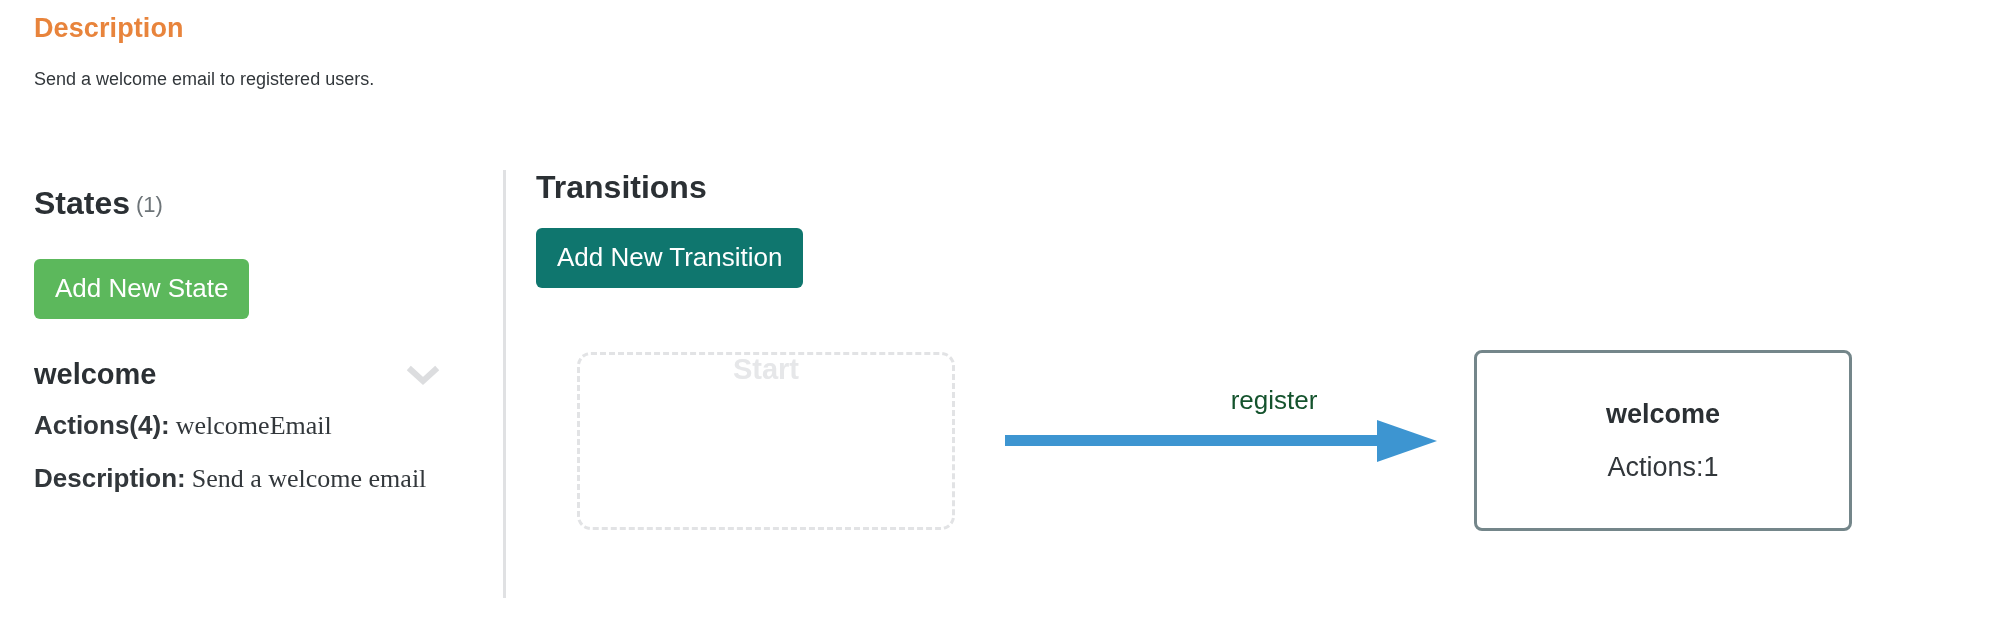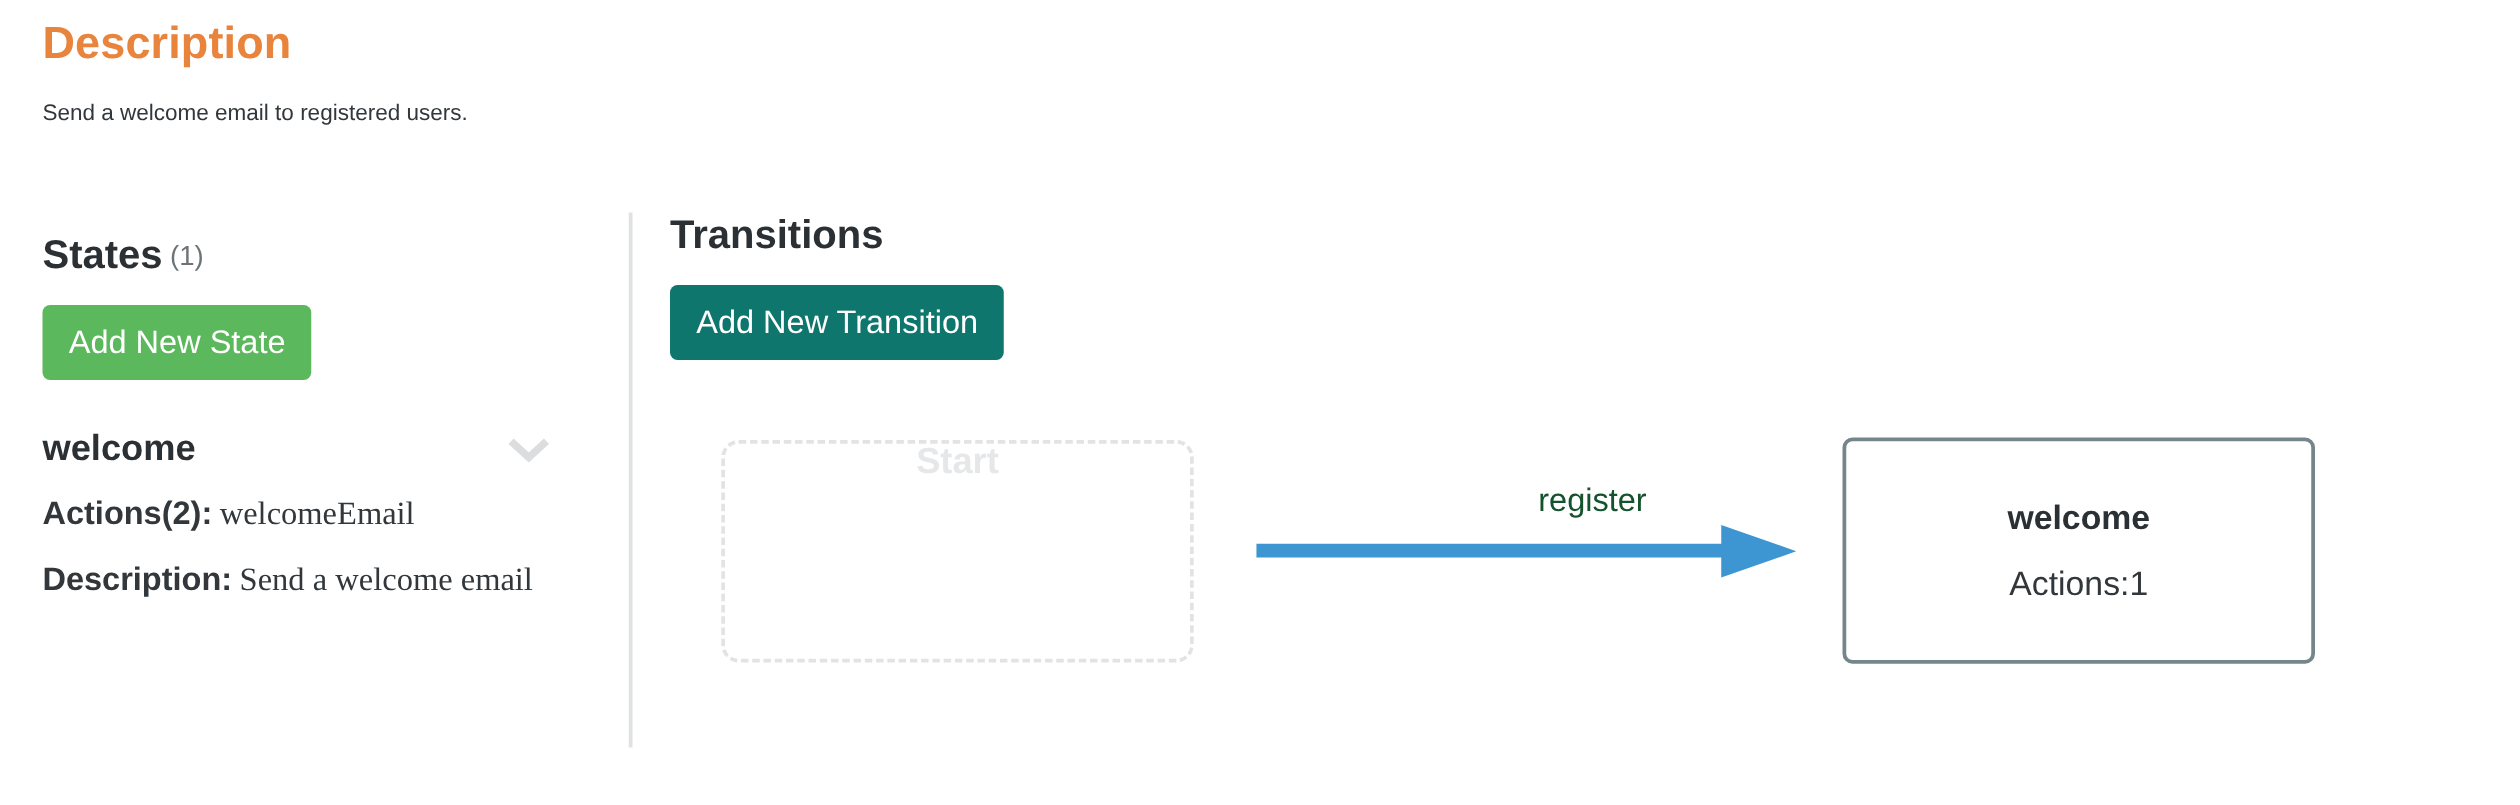--- a/index.html
+++ b/index.html
@@ -17,21 +17,21 @@
   }
 
   
   #description-section {
     position: absolute;
     left: 34px;
     top: 12px;
     width: 1900px;
   }
   #description-heading {
-    font-size: 36px;
+    font-size: 27px;
     font-weight: bold;
     color: #e8843c;
     line-height: 1.2;
     margin: 0;
     letter-spacing: 0.1px;
   }
   #description-text {
     font-size: 18px;
     font-weight: normal;
     color: #32373b;
@@ -86,21 +86,21 @@
     color: #ffffff;
     font-family: "Liberation Sans", sans-serif;
     font-size: 26px;
     line-height: 1;
     cursor: pointer;
     white-space: nowrap;
   }
   #add-new-state-button {
     background: #5cb85c;
     padding: 16px 21px 18px 21px;
-    margin-top: 22px;
+    margin-top: 37px;
   }
   #add-new-transition-button {
     background: #0f766e;
     padding: 16px 21px 18px 21px;
     margin-top: 22px;
   }
 
   #state-list { margin-top: 38px; }
   .state-item { position: relative; width: 420px; }
   .state-item-header {
@@ -234,21 +234,21 @@
         <div class="state-item-header">
           <span class="state-name">welcome</span>
           <span>
             <svg id="state-collapse-icon" viewBox="0 0 34 22" xmlns="http://www.w3.org/2000/svg" aria-hidden="true">
               <path d="M5 6 L17 17 L29 6" fill="none" stroke="#dcdddf" stroke-width="6" stroke-linecap="square" stroke-linejoin="miter"></path>
             </svg>
           </span>
         </div>
 
         <div class="state-detail-row">
-          <span class="state-detail-label">Actions(2):</span><span class="state-detail-value">welcomeEmail</span>
+          <span class="state-detail-label">Actions(4):</span><span class="state-detail-value">welcomeEmail</span>
         </div>
 
         <div class="state-detail-row">
           <span class="state-detail-label">Description:</span><span class="state-detail-value">Send a welcome email</span>
         </div>
       </div>
     </div>
   </div>
 
   <div id="transitions-column">

